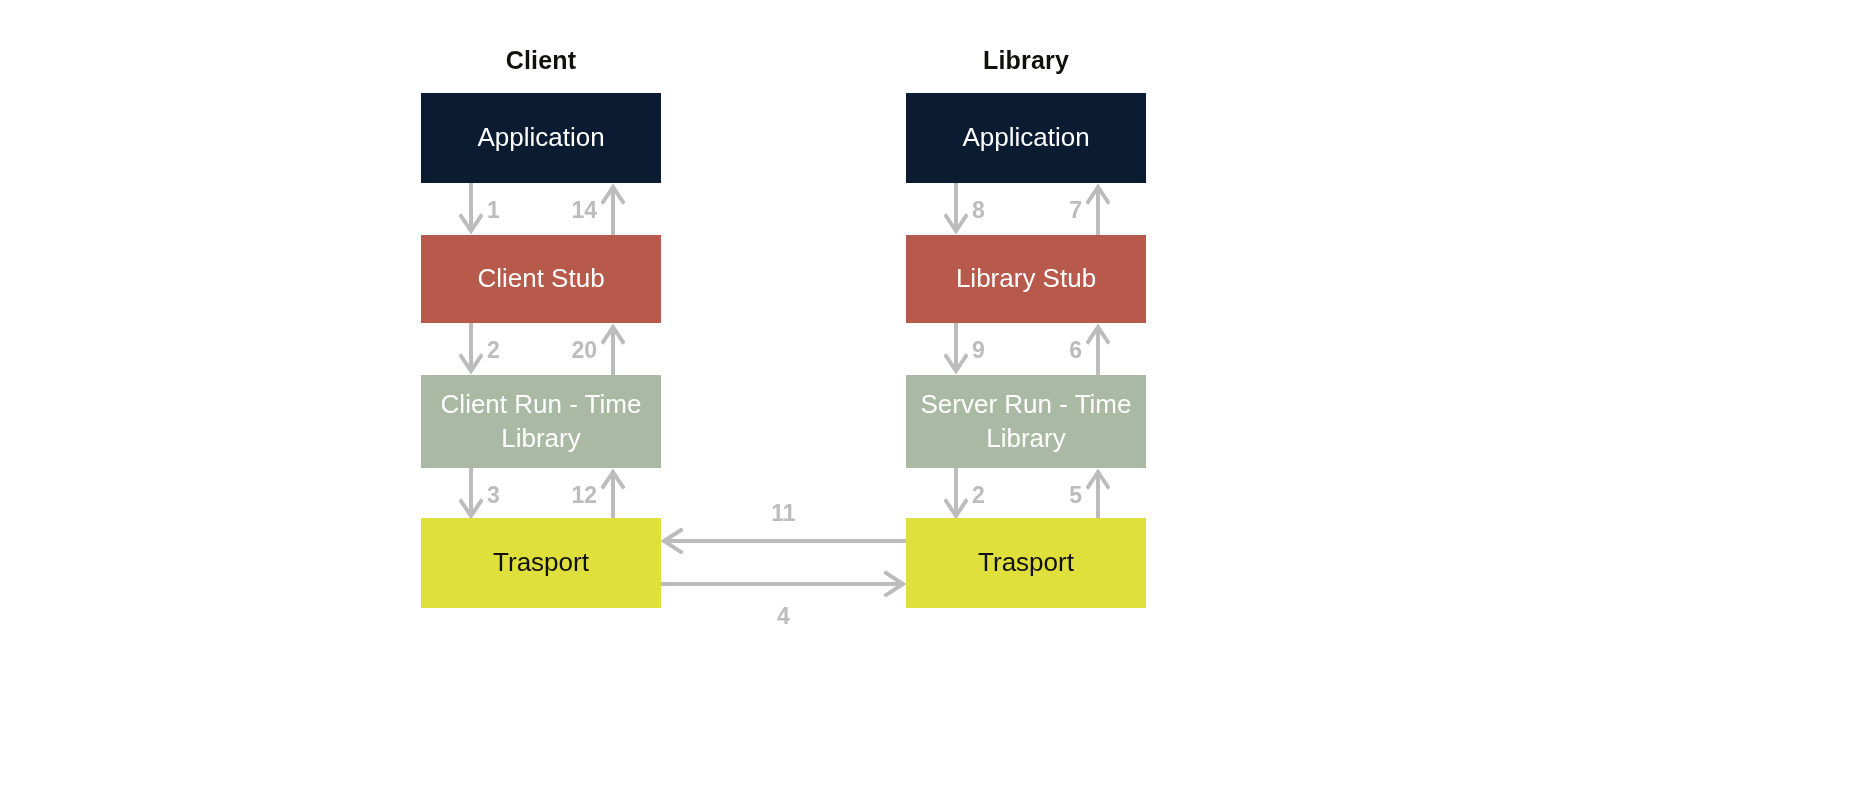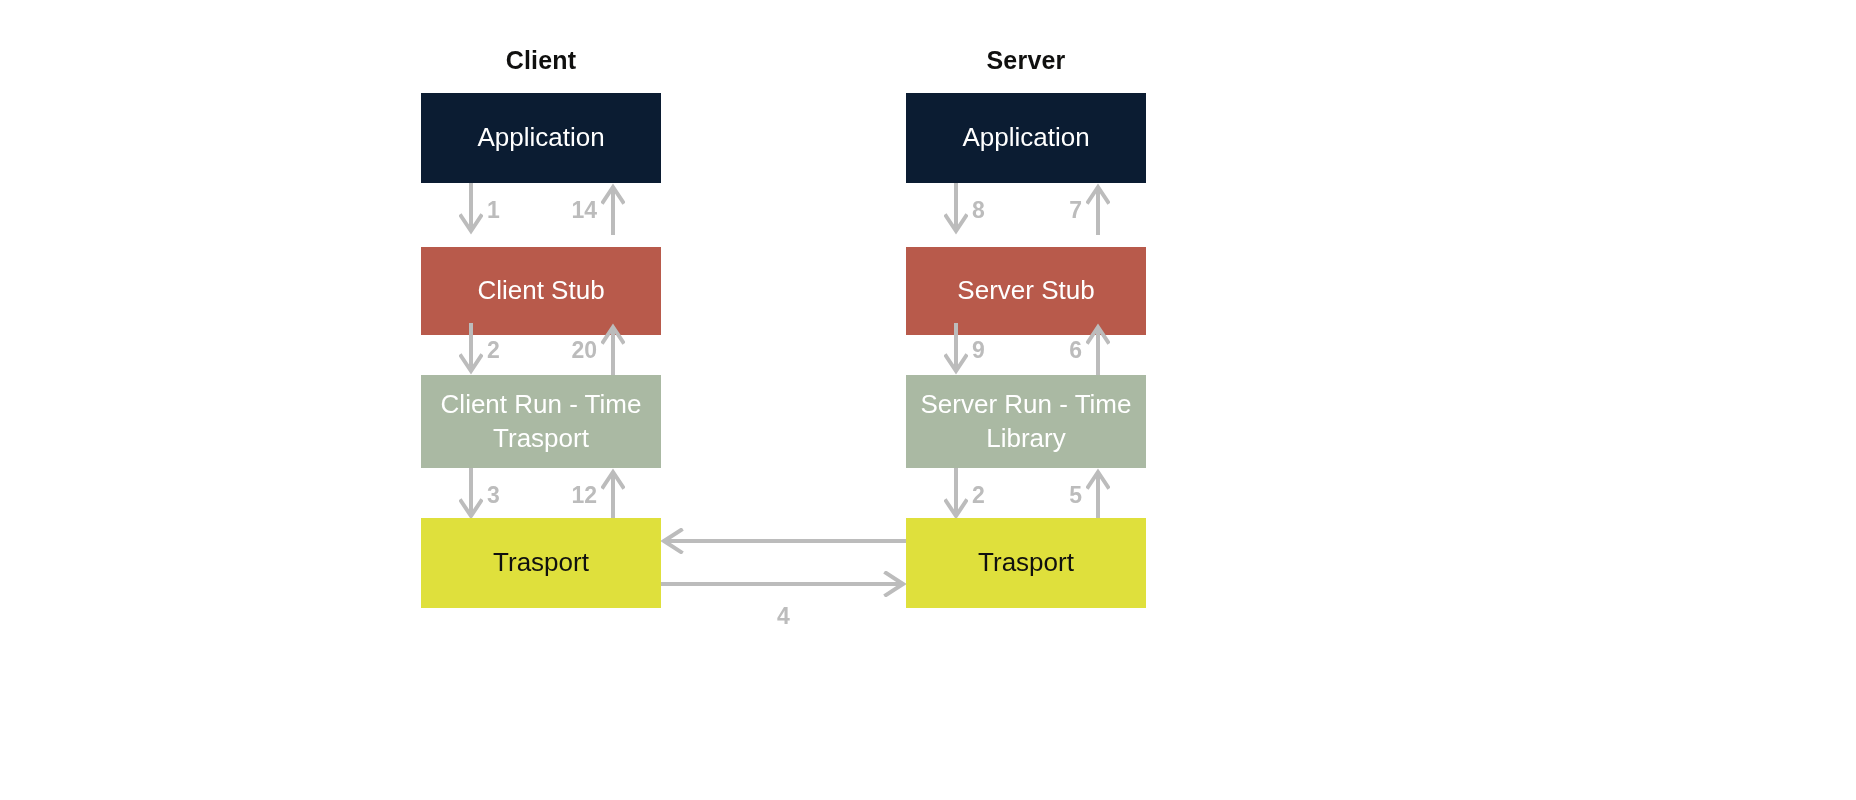--- a/index.html
+++ b/index.html
@@ -50,21 +50,21 @@
   }
   .box.app       { background: #0b1c32; }
   .box.stub      { background: #b85a4b; }
   .box.runtime   { background: #aab9a3; }
   .box.transport { background: #dfe03c; color: #10100f; text-align: center; }
 
   .col-client .box { left: 421px; }
   .col-server .box { left: 906px; }
 
   .row-app       { top: 93px;  height: 90px; }
-  .row-stub      { top: 235px; height: 88px; margin-top: 12px; }
+  .row-stub      { top: 235px; height: 88px; }
   .row-runtime   { top: 375px; height: 93px; }
   .row-transport { top: 518px; height: 90px; }
 
   
   .vgap {
     position: absolute;
     width: 240px;
     height: 52px;
   }
   .col-client .vgap { left: 421px; }
@@ -138,21 +138,21 @@
     width: 245px;
     text-align: center;
   }
 </style>
 </head>
 <body>
 
 <div id="stage">
 
   <div id="title-client" class="col-title">Client</div>
-  <div id="title-server" class="col-title">Server</div>
+  <div id="title-server" class="col-title">Library</div>
 
   <div class="col-client">
 
     <div class="box app row-app">Application</div>
 
     <div class="vgap gap-1">
       <span class="arrow-down">
         <svg width="24" height="52" viewBox="0 0 24 52" aria-hidden="true">
           <line x1="12" y1="0" x2="12" y2="46" stroke="#bcbcbc" stroke-width="4"></line>
           <polyline points="2,33 12,48 22,33" fill="none" stroke="#bcbcbc" stroke-width="4" stroke-linecap="square"></polyline>
@@ -180,21 +180,21 @@
       <span class="vlabel down-lab">2</span>
       <span class="vlabel up-lab">20</span>
       <span class="arrow-up">
         <svg width="24" height="52" viewBox="0 0 24 52" aria-hidden="true">
           <line x1="12" y1="6" x2="12" y2="52" stroke="#bcbcbc" stroke-width="4"></line>
           <polyline points="2,19 12,4 22,19" fill="none" stroke="#bcbcbc" stroke-width="4" stroke-linecap="square"></polyline>
         </svg>
       </span>
     </div>
 
-    <div class="box runtime row-runtime">Client Run - Time Trasport</div>
+    <div class="box runtime row-runtime">Client Run - Time Library</div>
 
     <div class="vgap gap-3">
       <span class="arrow-down">
         <svg width="24" height="52" viewBox="0 0 24 52" aria-hidden="true">
           <line x1="12" y1="0" x2="12" y2="46" stroke="#bcbcbc" stroke-width="4"></line>
           <polyline points="2,33 12,48 22,33" fill="none" stroke="#bcbcbc" stroke-width="4" stroke-linecap="square"></polyline>
         </svg>
       </span>
       <span class="vlabel down-lab">3</span>
       <span class="vlabel up-lab">12</span>
@@ -223,21 +223,21 @@
       <span class="vlabel down-lab">8</span>
       <span class="vlabel up-lab">7</span>
       <span class="arrow-up">
         <svg width="24" height="52" viewBox="0 0 24 52" aria-hidden="true">
           <line x1="12" y1="6" x2="12" y2="52" stroke="#bcbcbc" stroke-width="4"></line>
           <polyline points="2,19 12,4 22,19" fill="none" stroke="#bcbcbc" stroke-width="4" stroke-linecap="square"></polyline>
         </svg>
       </span>
     </div>
 
-    <div class="box stub row-stub">Server Stub</div>
+    <div class="box stub row-stub">Library Stub</div>
 
     <div class="vgap gap-2">
       <span class="arrow-down">
         <svg width="24" height="52" viewBox="0 0 24 52" aria-hidden="true">
           <line x1="12" y1="0" x2="12" y2="46" stroke="#bcbcbc" stroke-width="4"></line>
           <polyline points="2,33 12,48 22,33" fill="none" stroke="#bcbcbc" stroke-width="4" stroke-linecap="square"></polyline>
         </svg>
       </span>
       <span class="vlabel down-lab">9</span>
       <span class="vlabel up-lab">6</span>
@@ -264,20 +264,21 @@
         <svg width="24" height="52" viewBox="0 0 24 52" aria-hidden="true">
           <line x1="12" y1="6" x2="12" y2="52" stroke="#bcbcbc" stroke-width="4"></line>
           <polyline points="2,19 12,4 22,19" fill="none" stroke="#bcbcbc" stroke-width="4" stroke-linecap="square"></polyline>
         </svg>
       </span>
     </div>
 
     <div class="box transport row-transport">Trasport</div>
   </div>
 
+  <div id="hlabel-11" class="hlabel">11</div>
 
   <div id="harrow-11" class="harrow">
     <svg width="245" height="26" viewBox="0 0 245 26" aria-hidden="true">
       <line x1="4" y1="13" x2="245" y2="13" stroke="#bcbcbc" stroke-width="4"></line>
       <polyline points="20,2 3,13 20,24" fill="none" stroke="#bcbcbc" stroke-width="4" stroke-linecap="square"></polyline>
     </svg>
   </div>
 
   <div id="harrow-4" class="harrow">
     <svg width="245" height="26" viewBox="0 0 245 26" aria-hidden="true">

